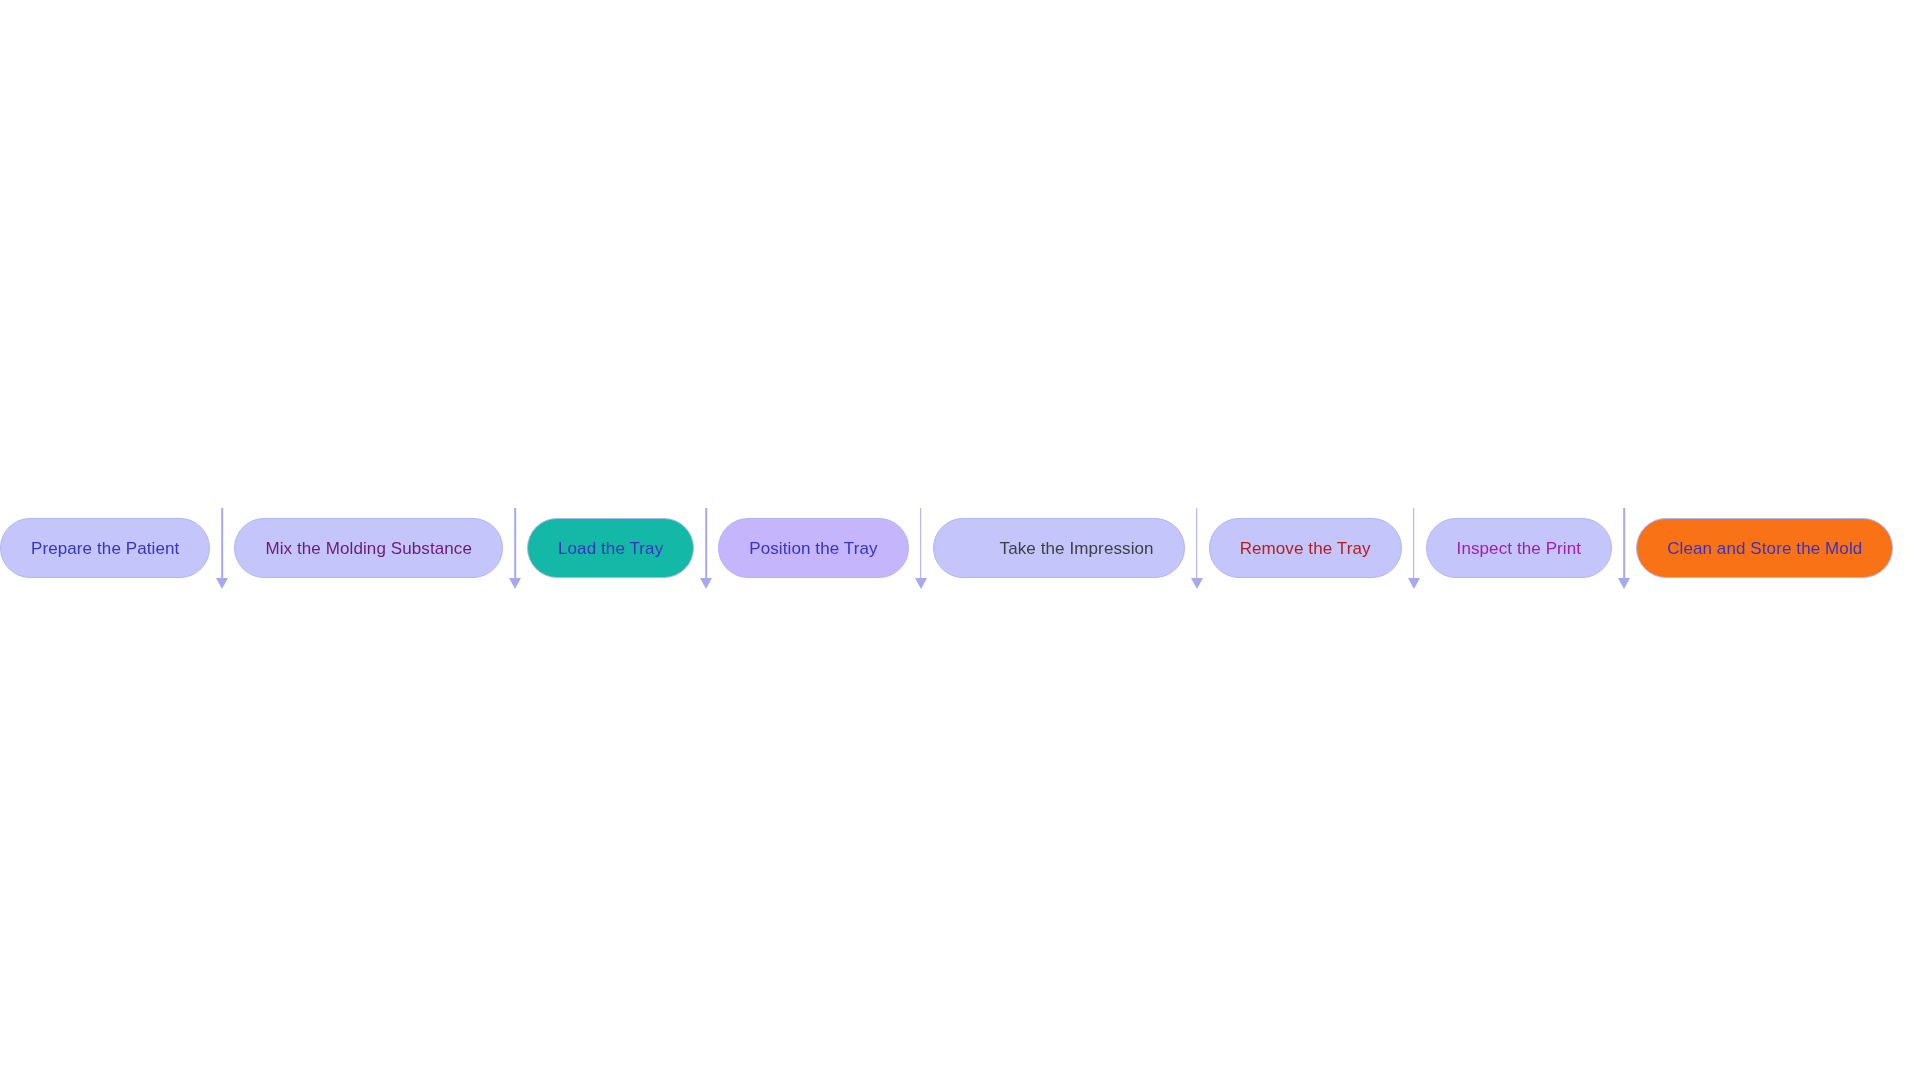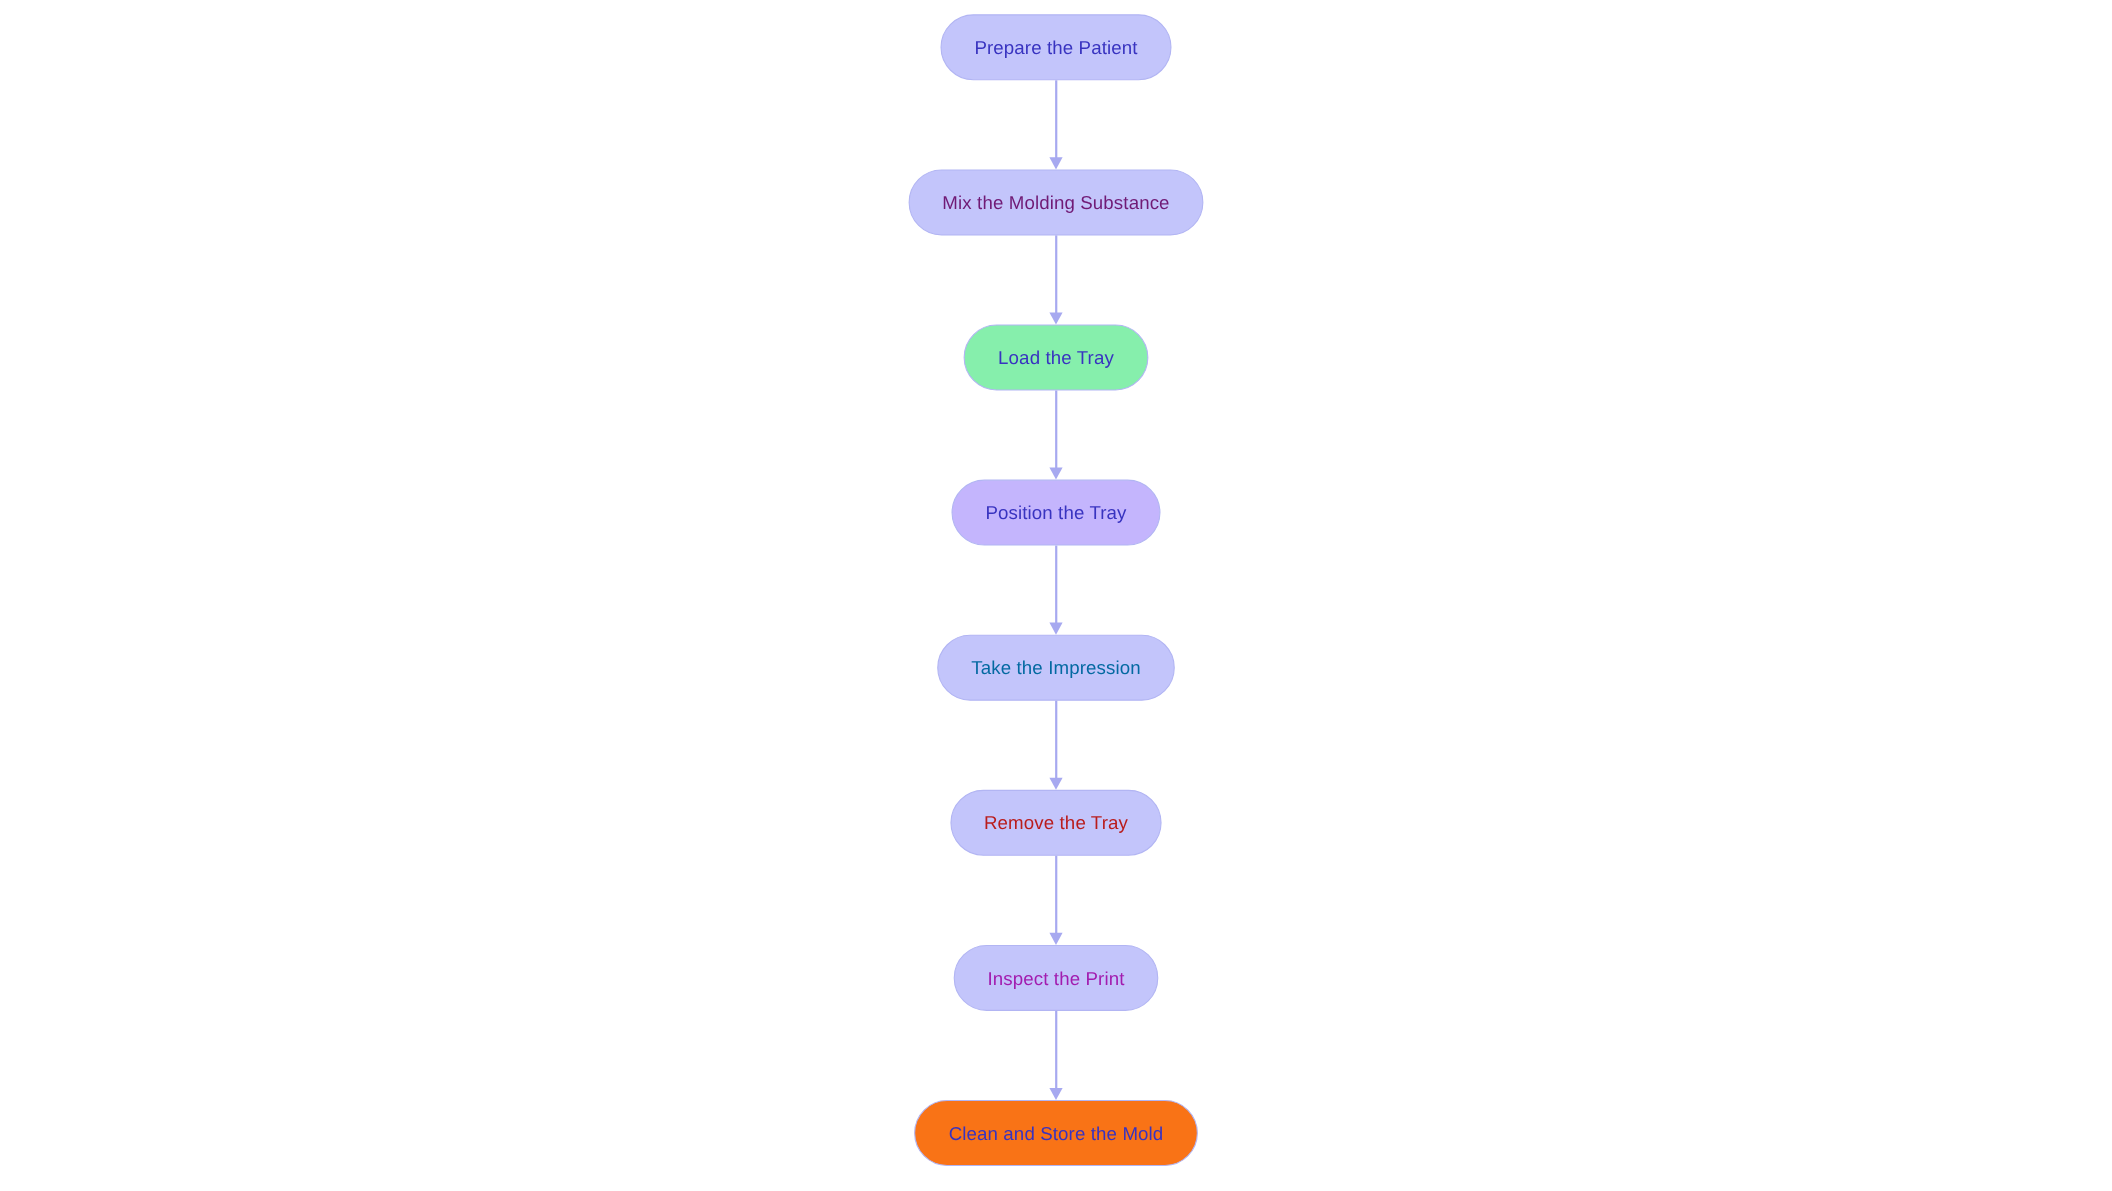--- a/index.html
+++ b/index.html
@@ -23,21 +23,21 @@
   }
 
   
   .flow-column {
     position: absolute;
     left: 0;
     top: 0;
     width: 1920px;
     height: 1083px;
     display: flex;
-    flex-direction: column;
+    flex-direction: row;
     align-items: center;
     justify-content: flex-start;
     padding-top: 13px;
     box-sizing: border-box;
   }
 
   .flow-node {
     height: 60px;
     box-sizing: border-box;
     display: flex;
@@ -104,40 +104,40 @@
 
     <div class="flow-node" style="background: rgb(195, 197, 251); border-color: rgb(178, 181, 243);">
       <span class="flow-node-label" style="color: #701a75;">Mix the Molding Substance</span>
     </div>
 
     <div class="flow-connector">
       <div class="conn-line" style="background: rgb(167, 169, 240);"></div>
       <div class="conn-head" style="border-top-color: rgb(167, 169, 240);"></div>
     </div>
 
-    <div class="flow-node" style="background: #86efac; border-color: rgb(178, 181, 243);">
+    <div class="flow-node" style="background: #14b8a6; border-color: rgb(178, 181, 243);">
       <span class="flow-node-label" style="color: rgb(56, 51, 192);">Load the Tray</span>
     </div>
 
     <div class="flow-connector">
       <div class="conn-line" style="background: rgb(167, 169, 240);"></div>
       <div class="conn-head" style="border-top-color: rgb(167, 169, 240);"></div>
     </div>
 
     <div class="flow-node" style="background: #c4b5fd; border-color: rgb(178, 181, 243);">
       <span class="flow-node-label" style="color: rgb(56, 51, 192);">Position the Tray</span>
     </div>
 
     <div class="flow-connector">
       <div class="conn-line" style="background: rgb(167, 169, 240);"></div>
       <div class="conn-head" style="border-top-color: rgb(167, 169, 240);"></div>
     </div>
 
     <div class="flow-node" style="background: rgb(195, 197, 251); border-color: rgb(178, 181, 243);">
-      <span class="flow-node-label" style="color: #0369a1;">Take the Impression</span>
+      <span class="flow-node-label" style="color: #404040; margin-left: 36px;">Take the Impression</span>
     </div>
 
     <div class="flow-connector">
       <div class="conn-line" style="background: rgb(167, 169, 240);"></div>
       <div class="conn-head" style="border-top-color: rgb(167, 169, 240);"></div>
     </div>
 
     <div class="flow-node" style="background: rgb(195, 197, 251); border-color: rgb(178, 181, 243);">
       <span class="flow-node-label" style="color: #b91c1c;">Remove the Tray</span>
     </div>

